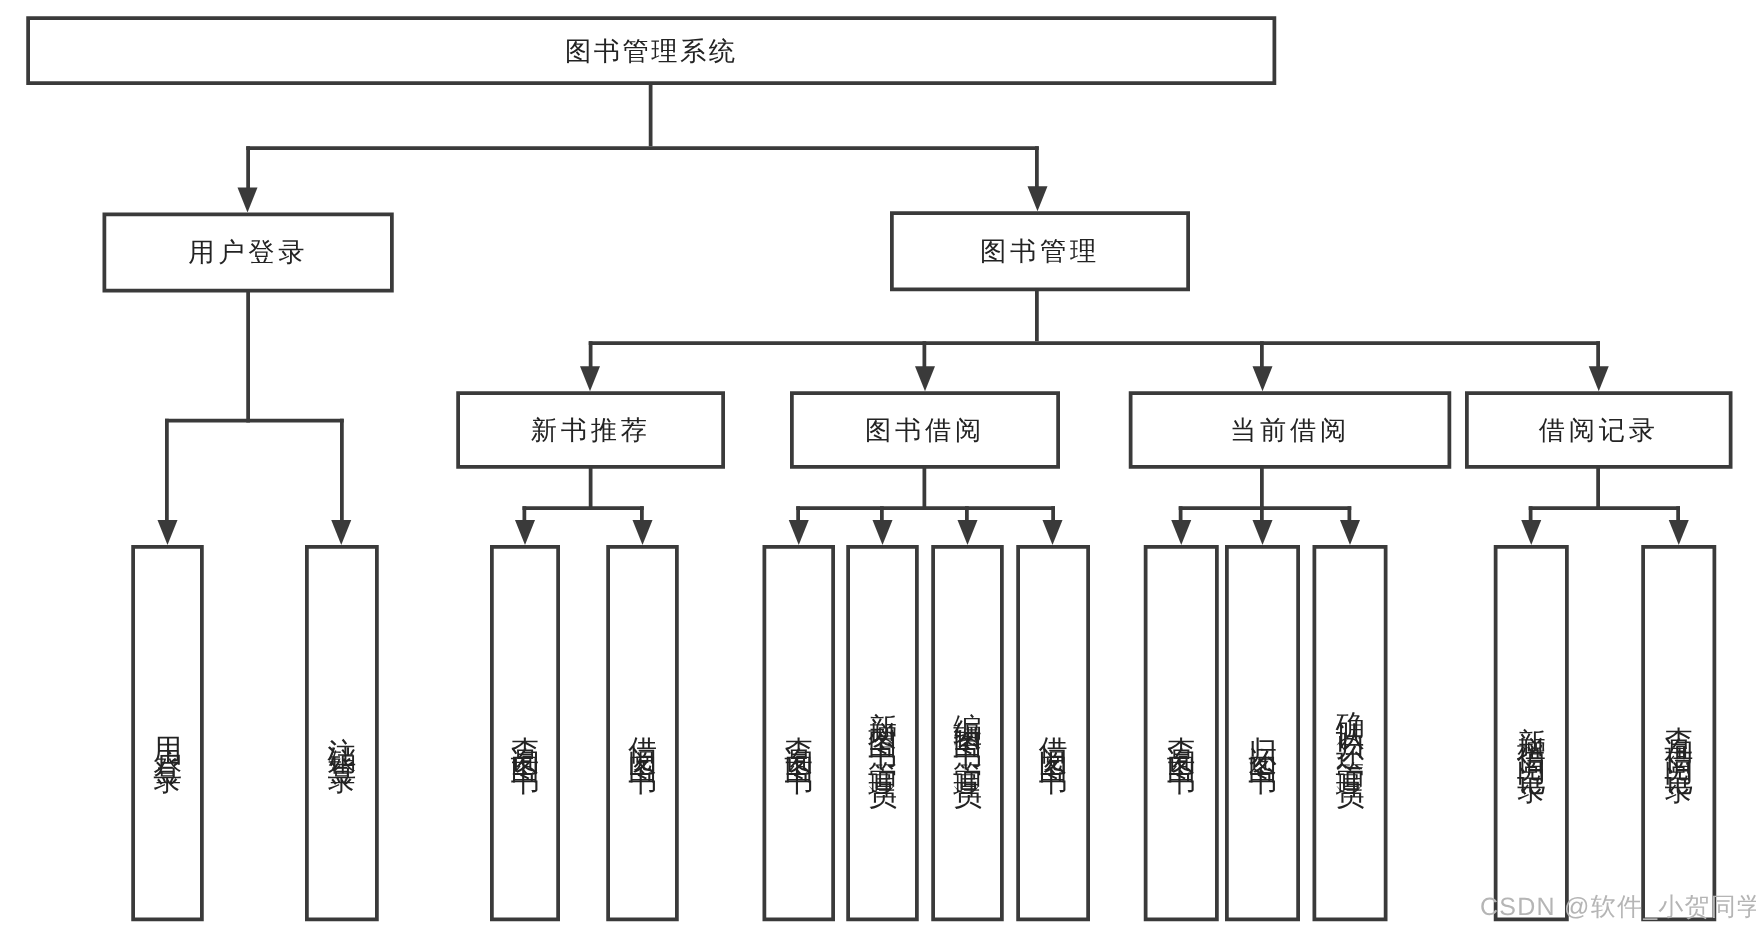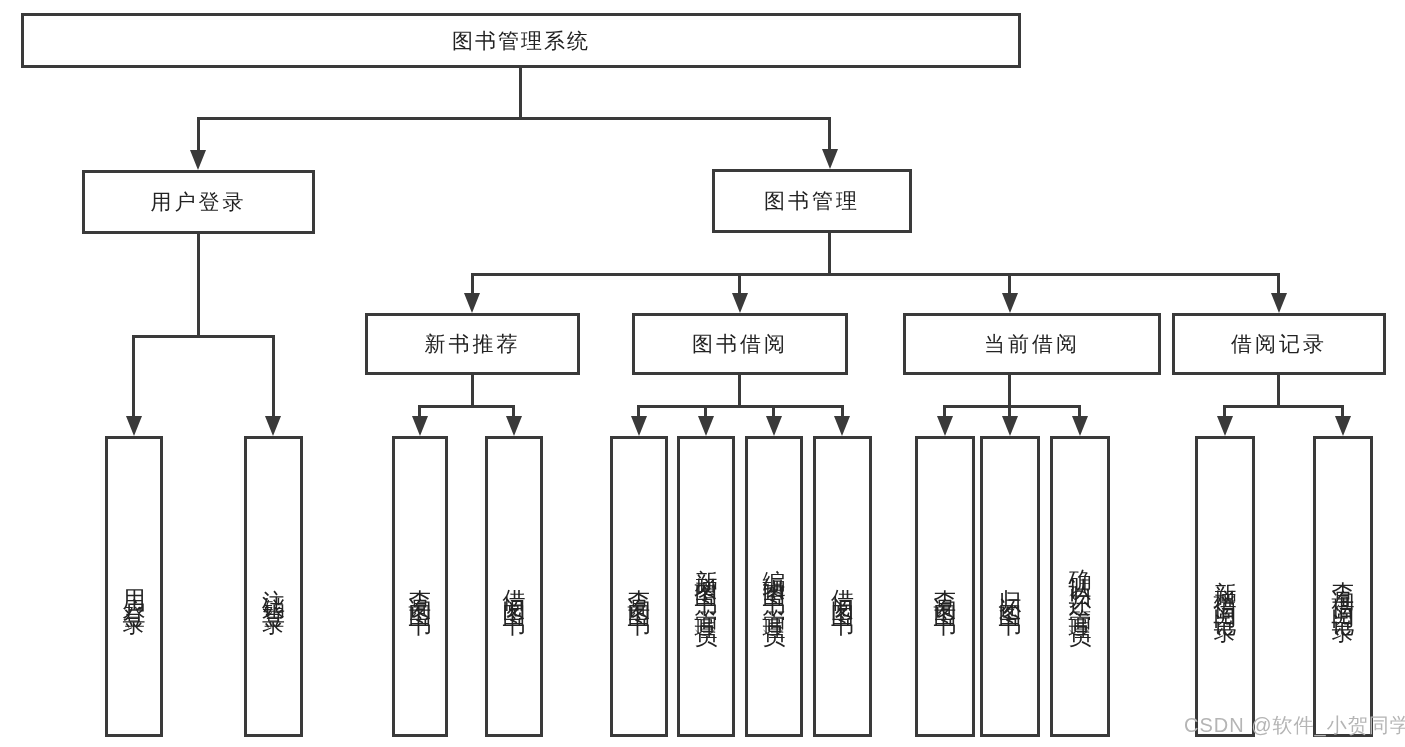--- a/index.html
+++ b/index.html
@@ -46,21 +46,21 @@
   <div class="vline" style="left:519px;top:66px;height:51px"></div>
   <div class="hline" style="left:197px;top:117px;width:634px"></div>
   <div class="vline" style="left:197px;top:117px;height:36px"></div>
   <div class="arrow" style="left:190px;top:150px"></div>
   <div class="vline" style="left:828px;top:117px;height:36px"></div>
   <div class="arrow" style="left:822px;top:149px"></div>
 
   <div class="node hnode" style="left:82px;top:170px;width:233px;height:64px">
     <span>用户登录</span>
   </div>
-  <div class="node hnode" style="left:712px;top:169px;width:200px;height:64px">
+  <div class="node hnode" style="left:712px;top:169px;width:240px;height:64px">
     <span>图书管理</span>
   </div>
 
   <div class="vline" style="left:197px;top:232px;height:106px"></div>
   <div class="hline" style="left:132px;top:335px;width:143px"></div>
   <div class="vline" style="left:132px;top:335px;height:83px"></div>
   <div class="arrow" style="left:126px;top:416px"></div>
   <div class="vline" style="left:272px;top:335px;height:83px"></div>
   <div class="arrow" style="left:265px;top:416px"></div>
 

